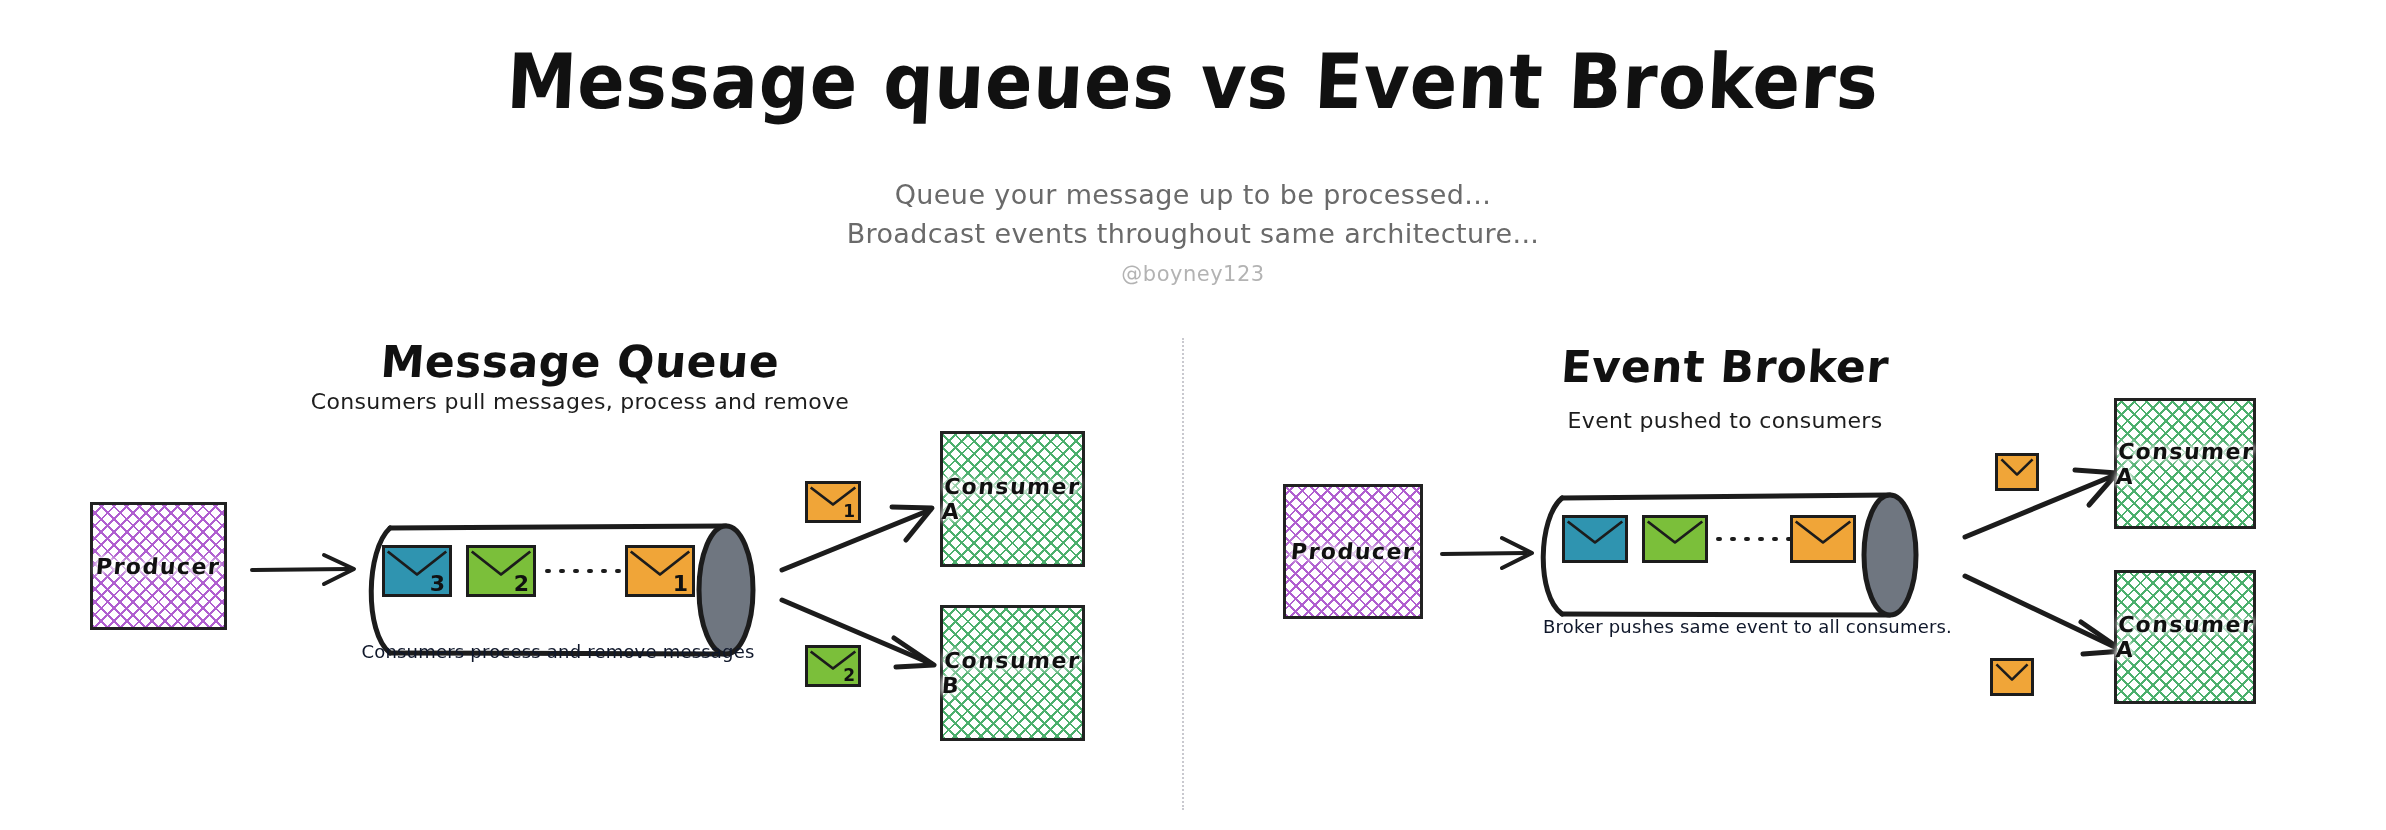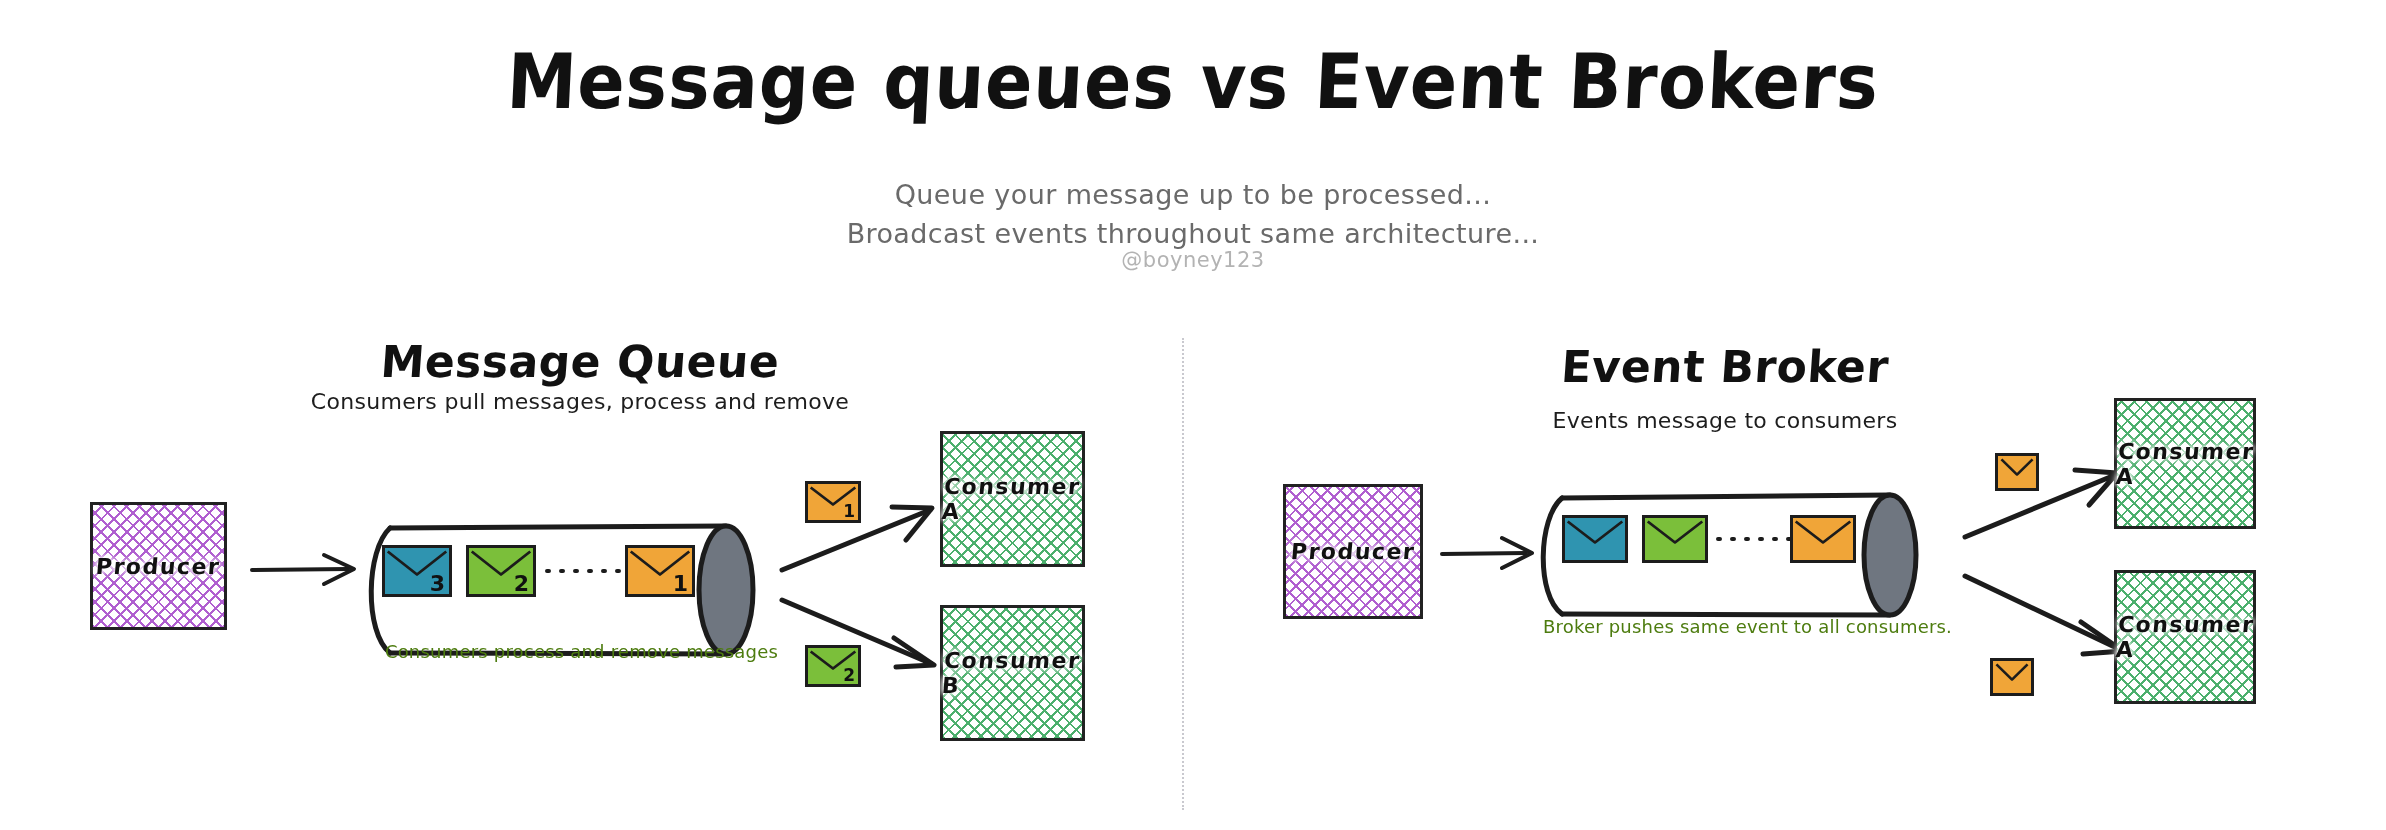--- a/index.html
+++ b/index.html
@@ -15,21 +15,21 @@
     left:0;top:44px;width:2386px;text-align:center;
     font-family:"DejaVu Sans","Liberation Sans",sans-serif;
     font-size:76px;line-height:1.0;font-weight:700;letter-spacing:1px;
     color:#111;transform:scaleX(.92) skewX(-3deg);transform-origin:50% 50%;
   }
   #subtitle-block{
     left:0;top:175px;width:2386px;text-align:center;
     font-size:27px;line-height:1.45;color:#6a6a6a;letter-spacing:.4px;
   }
   #handle{
-    left:0;top:248px;width:2386px;text-align:center;
+    left:0;top:262px;width:2386px;text-align:center;
     font-size:21px;color:#b3b3b3;letter-spacing:.5px;
   }
 
   
   #divider{
     left:1182px;top:338px;width:0;height:472px;
     border-left:2px dotted #c9c9cf;
   }
 
   
@@ -77,21 +77,21 @@
   }
   .env-teal{background:#2f94b0;}
   .env-green{background:#7bbf3a;}
   .env-orange{background:#f0a538;}
 
   
   .cyl{position:absolute;}
   .cyl svg{position:absolute;inset:0;overflow:visible;}
 
   .caption{
-    position:absolute;font-size:18px;color:#4d7c0f;line-height:1.55;
+    position:absolute;font-size:18px;color:#0f172a;line-height:1.55;
     letter-spacing:.2px;
   }
   .caption.center{text-align:center;}
 </style>
 </head>
 <body>
 
 <div class="abs" id="main-title">Message queues vs Event Brokers</div>
 
 <div class="abs" id="subtitle-block">
@@ -142,21 +142,21 @@
   <path d="M2,5 L78,5" stroke="#1c1c1c" stroke-width="4" fill="none" stroke-linecap="round" stroke-dasharray="2 12"></path>
 </svg>
 
 <div class="env env-orange" style="left:625px;top:545px;width:70px;height:52px;">
   <svg class="flapsvg" viewBox="0 0 70 52" preserveAspectRatio="none">
     <path d="M3,4 L35,30 L67,4" stroke="#1c1c1c" stroke-width="3" fill="none" stroke-linejoin="round"></path>
   </svg>
   <span class="num">1</span>
 </div>
 
-<div class="caption center" style="left:338px;top:638px;width:440px;text-align:right;">
+<div class="caption center" style="left:338px;top:638px;width:440px;">
   <div>Consumers process and remove messages</div>
 </div>
 
 <div class="env env-orange" style="left:805px;top:481px;width:56px;height:42px;">
   <svg class="flapsvg" viewBox="0 0 56 42" preserveAspectRatio="none">
     <path d="M3,4 L28,24 L53,4" stroke="#1c1c1c" stroke-width="3" fill="none" stroke-linejoin="round"></path>
   </svg>
   <span class="num" style="font-size:17px;right:3px;bottom:-1px;">1</span>
 </div>
 
@@ -179,21 +179,21 @@
 
 <div class="hatch-box hatch-green" style="left:940px;top:431px;width:145px;height:136px;">
   <span class="box-label">Consumer A</span>
 </div>
 
 <div class="hatch-box hatch-green" style="left:940px;top:605px;width:145px;height:136px;">
   <span class="box-label">Consumer B</span>
 </div>
 
 <div class="abs sec-title" style="left:1375px;top:345px;width:700px;">Event Broker</div>
-<div class="abs sec-sub" style="left:1375px;top:410px;width:700px;">Events message to consumers</div>
+<div class="abs sec-sub" style="left:1375px;top:410px;width:700px;">Event pushed to consumers</div>
 
 <div class="hatch-box hatch-purple" style="left:1283px;top:484px;width:140px;height:135px;">
   <span class="box-label">Producer</span>
 </div>
 
 <svg class="abs" style="left:1440px;top:532px;width:110px;height:44px;overflow:visible;">
   <path d="M2,22 L86,21" stroke="#1c1c1c" stroke-width="4" fill="none" stroke-linecap="round"></path>
   <path d="M62,6 L92,21 L62,36" stroke="#1c1c1c" stroke-width="4" fill="none" stroke-linecap="round" stroke-linejoin="round"></path>
 </svg>
 

